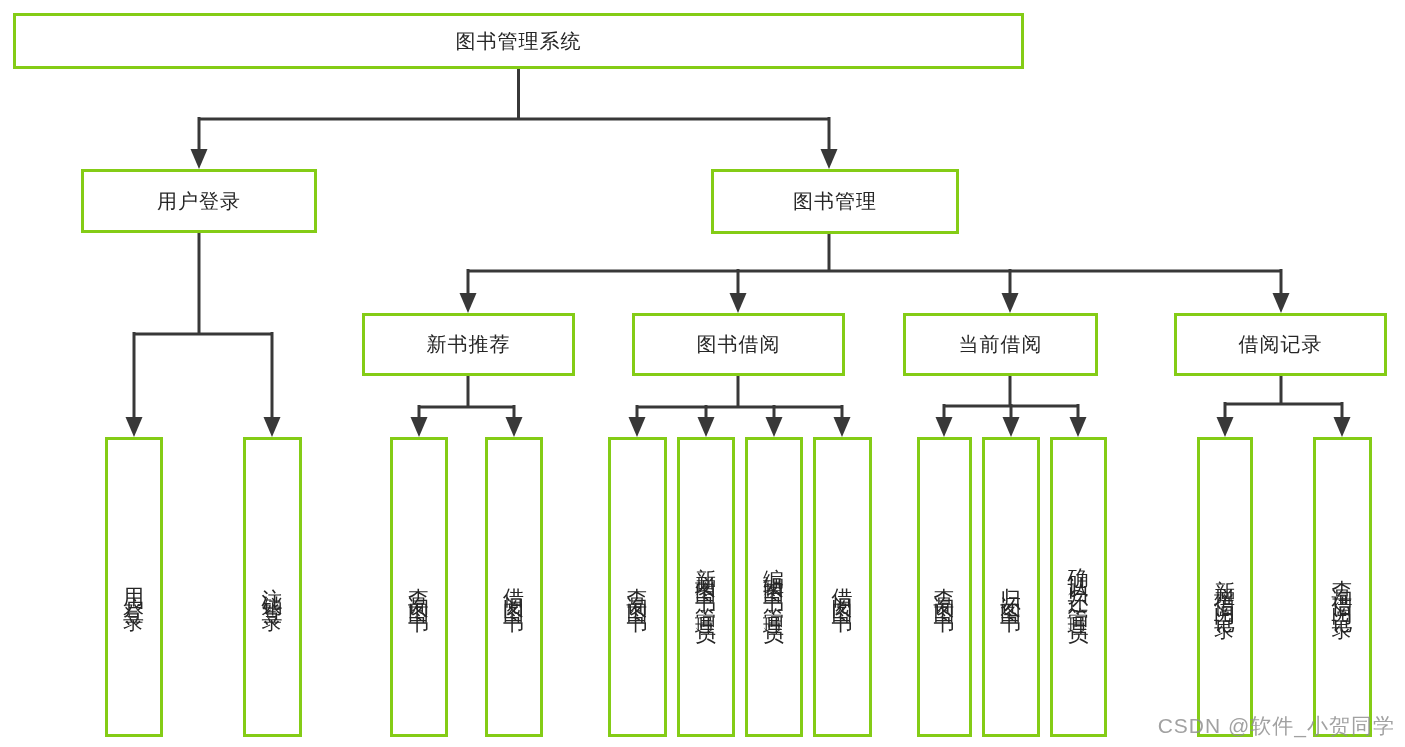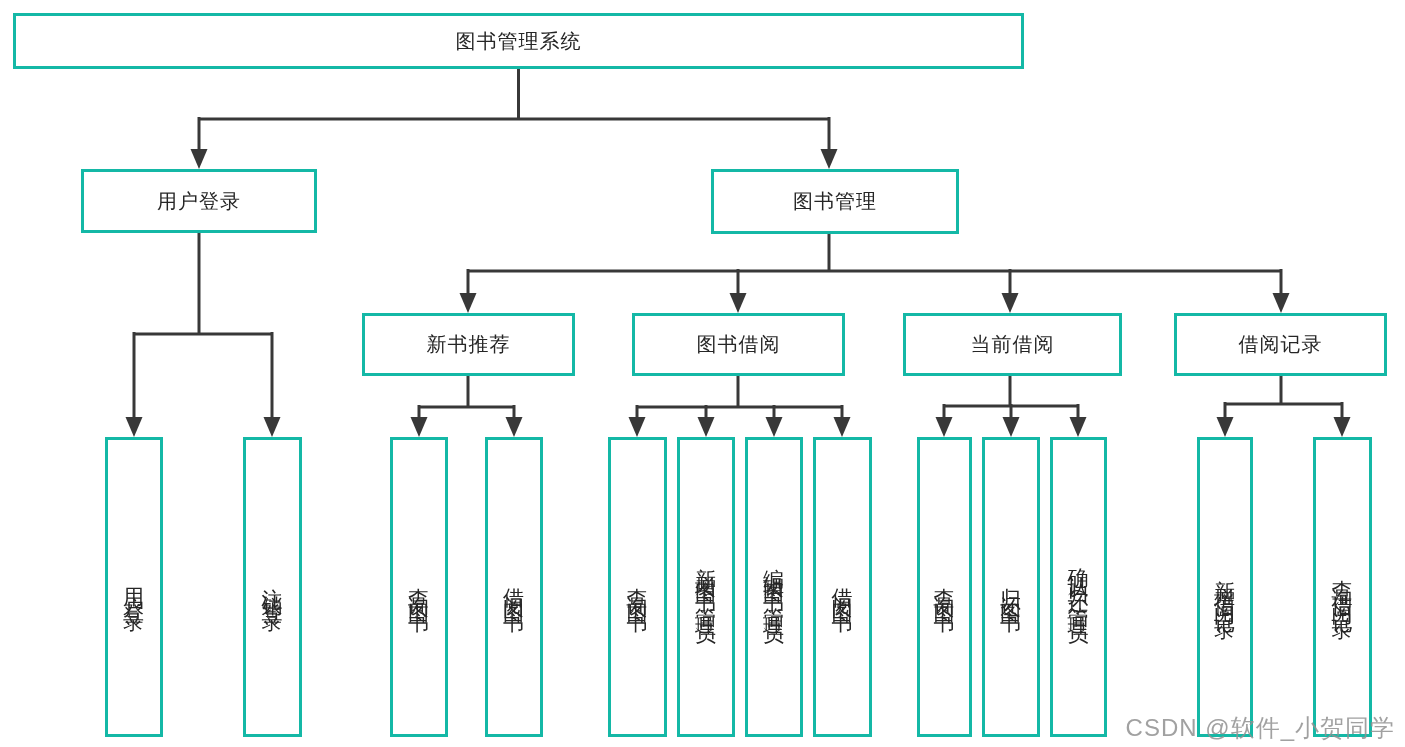--- a/index.html
+++ b/index.html
@@ -4,54 +4,54 @@
 <style>
   html,body{margin:0;padding:0;background:#ffffff;}
   #stage{
     position:relative;width:1405px;height:747px;background:#ffffff;
     font-family:"Liberation Sans","DejaVu Sans",sans-serif;
     overflow:hidden;
   }
   #connectors{position:absolute;left:0;top:0;width:1405px;height:747px;z-index:1;}
   .node{
     position:absolute;box-sizing:border-box;background:#ffffff;
-    border:3px solid #14b8a6;display:flex;align-items:center;justify-content:center;
+    border:3px solid #84cc16;display:flex;align-items:center;justify-content:center;
     z-index:2;color:#262626;
   }
   .hlabel{font-size:20px;letter-spacing:1px;white-space:nowrap;}
   .vlabel{
     writing-mode:vertical-rl;text-orientation:upright;
     font-size:21px;letter-spacing:8px;line-height:1;white-space:nowrap;
   }
   
   .n-root{left:13px;top:13px;width:1011px;height:56px;}
   .n-l1a{left:81px;top:169px;width:236px;height:64px;}
   .n-l1b{left:711px;top:169px;width:248px;height:65px;}
   .n-l2a{left:362px;top:313px;width:213px;height:63px;}
   .n-l2b{left:632px;top:313px;width:213px;height:63px;}
-  .n-l2c{left:903px;top:313px;width:219px;height:63px;justify-content:center;}
+  .n-l2c{left:903px;top:313px;width:195px;height:63px;justify-content:center;}
   .n-l2d{left:1174px;top:313px;width:213px;height:63px;}
   
   .leaf{top:437px;height:300px;}
   .f1{left:105px;width:58px;}
   .f2{left:243px;width:59px;}
   .f3{left:390px;width:58px;}
   .f4{left:485px;width:58px;}
   .f5{left:608px;width:59px;}
   .f6{left:677px;width:58px;}
   .f7{left:745px;width:58px;}
   .f8{left:813px;width:59px;}
   .f9{left:917px;width:55px;}
   .f10{left:982px;width:58px;}
   .f11{left:1050px;width:57px;}
   .f12{left:1197px;width:56px;}
   .f13{left:1313px;width:59px;}
   #watermark{
     position:absolute;right:10px;top:712px;z-index:5;
-    font-size:24px;letter-spacing:1px;color:rgba(145,145,145,0.85);
+    font-size:21px;letter-spacing:1px;color:rgba(145,145,145,0.85);
     white-space:nowrap;
   }
 </style>
 </head>
 <body>
 
 <div id="stage">
 
   <svg id="connectors" viewBox="0 0 1405 747" xmlns="http://www.w3.org/2000/svg" fill="none" stroke="#383838" stroke-width="3">
 

